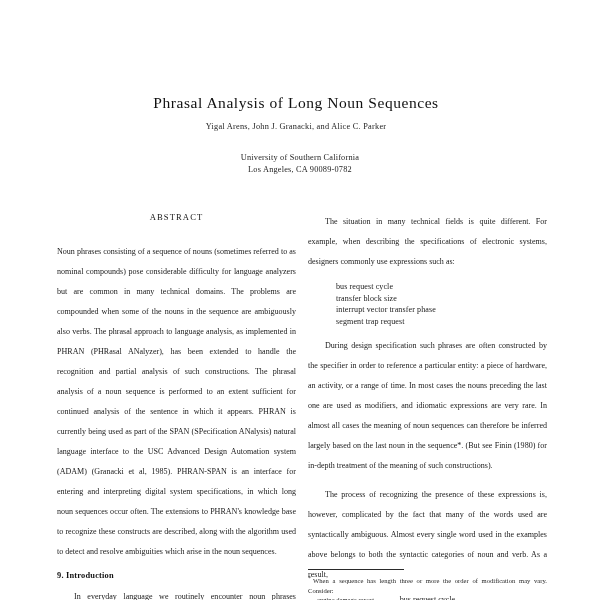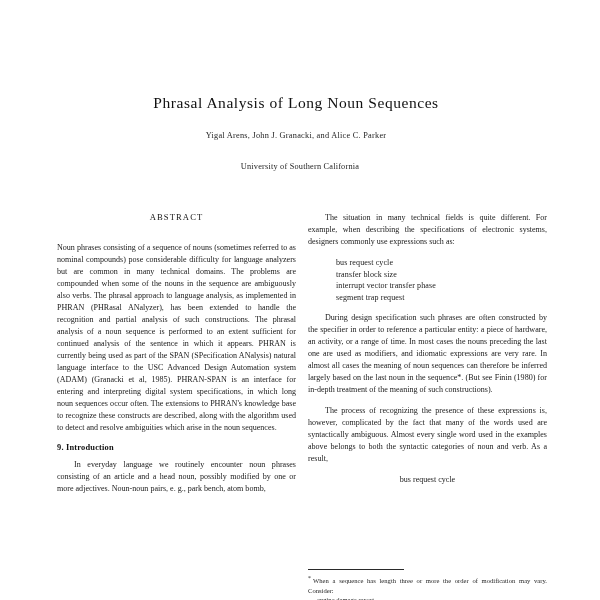--- a/index.html
+++ b/index.html
@@ -27,21 +27,21 @@
     text-align: center;
   }
   .paper-title {
     font-size: 15.5px;
     letter-spacing: 0.55px;
     color: #111111;
     line-height: 1.2;
     white-space: nowrap;
   }
   .author-line {
-    margin-top: 18px;
+    margin-top: 9px;
     font-size: 8.3px;
     letter-spacing: 0.25px;
     color: #1d1d1d;
   }
   .affiliation {
     margin-top: 21px;
     font-size: 8.3px;
     letter-spacing: 0.2px;
     line-height: 1.45;
     color: #1d1d1d;
@@ -67,21 +67,21 @@
     text-align: center;
     font-size: 8.6px;
     letter-spacing: 1.1px;
     margin: 0 0 14px 0;
     color: #161616;
   }
 
   p.body {
     margin: 0 0 9px 0;
     font-size: 8.05px;
-    line-height: 12px;
+    line-height: 20px;
     text-align: justify;
     text-justify: inter-word;
     color: #1a1a1a;
     hyphens: none;
   }
   p.body.indent { text-indent: 17px; }
   p.body.noindent { text-indent: 0; margin-top: 20px; }
 
   .section-heading {
     font-size: 8.4px;
@@ -148,20 +148,21 @@
 </head>
 <body>
 
 <div class="page">
 
   <div class="masthead">
     <div class="paper-title">Phrasal Analysis of Long Noun Sequences</div>
     <div class="author-line">Yigal Arens, John J. Granacki, and Alice C. Parker</div>
     <div class="affiliation">
       <div>University of Southern California</div>
+      <div>Los Angeles, CA 90089-0782</div>
     </div>
   </div>
 
   <div class="columns">
 
     <div class="col">
 
       <div class="abstract-heading">ABSTRACT</div>
 
       <p class="body noindent">Noun phrases consisting of a sequence of nouns (sometimes referred to as nominal compounds) pose considerable difficulty for language analyzers but are common in many technical domains. The problems are compounded when some of the nouns in the sequence are ambiguously also verbs. The phrasal approach to language analysis, as implemented in PHRAN (PHRasal ANalyzer), has been extended to handle the recognition and partial analysis of such constructions. The phrasal analysis of a noun sequence is performed to an extent sufficient for continued analysis of the sentence in which it appears. PHRAN is currently being used as part of the SPAN (SPecification ANalysis) natural language interface to the USC Advanced Design Automation system (ADAM) (Granacki et al, 1985). PHRAN-SPAN is an interface for entering and interpreting digital system specifications, in which long noun sequences occur often. The extensions to PHRAN's knowledge base to recognize these constructs are described, along with the algorithm used to detect and resolve ambiguities which arise in the noun sequences.</p>

